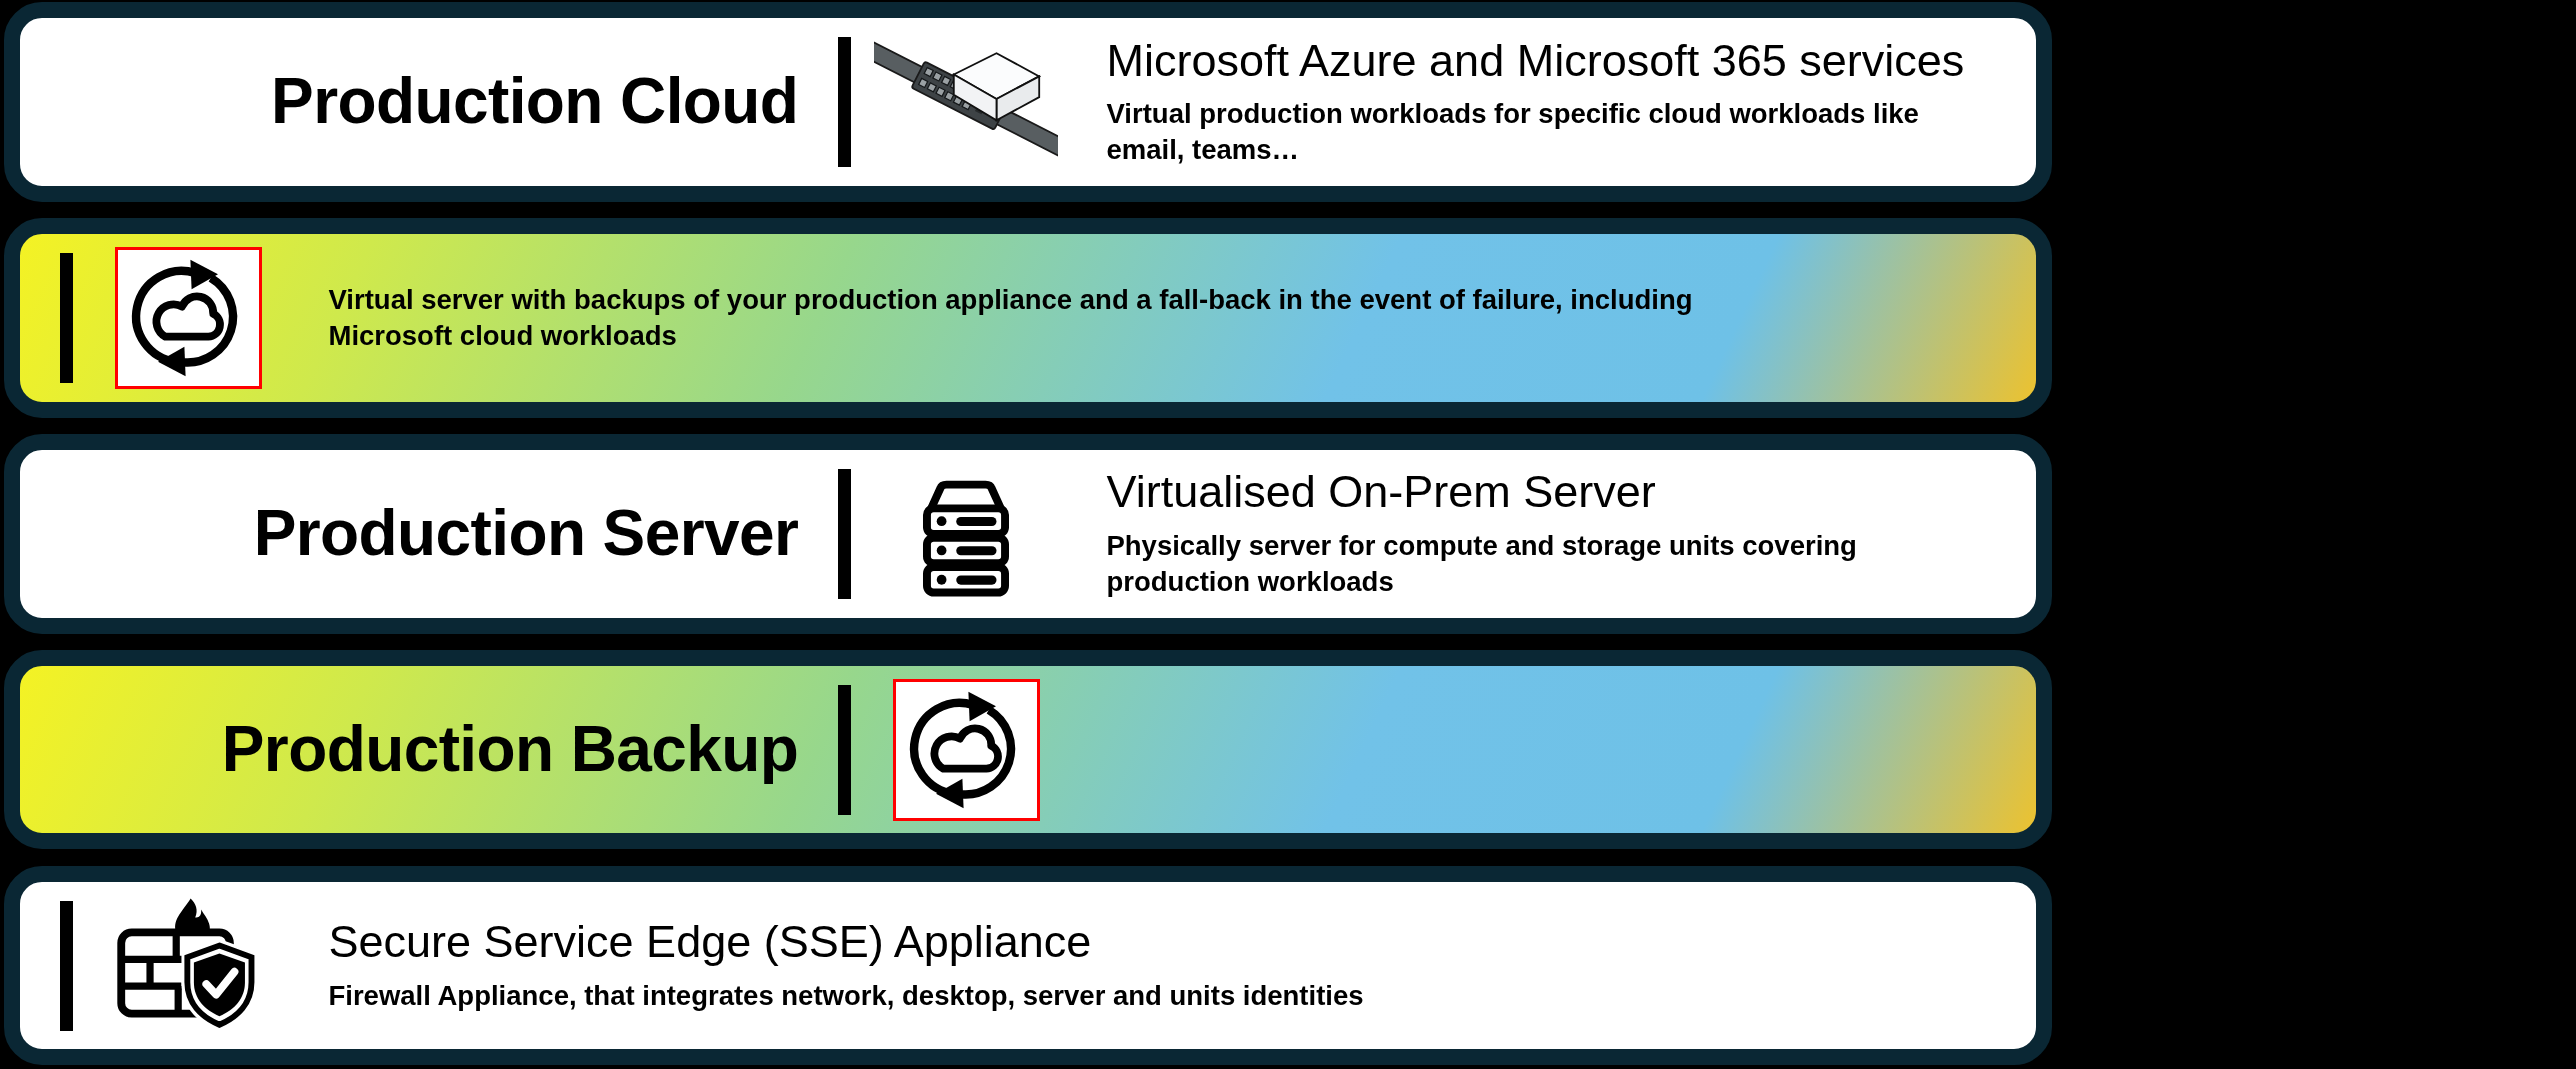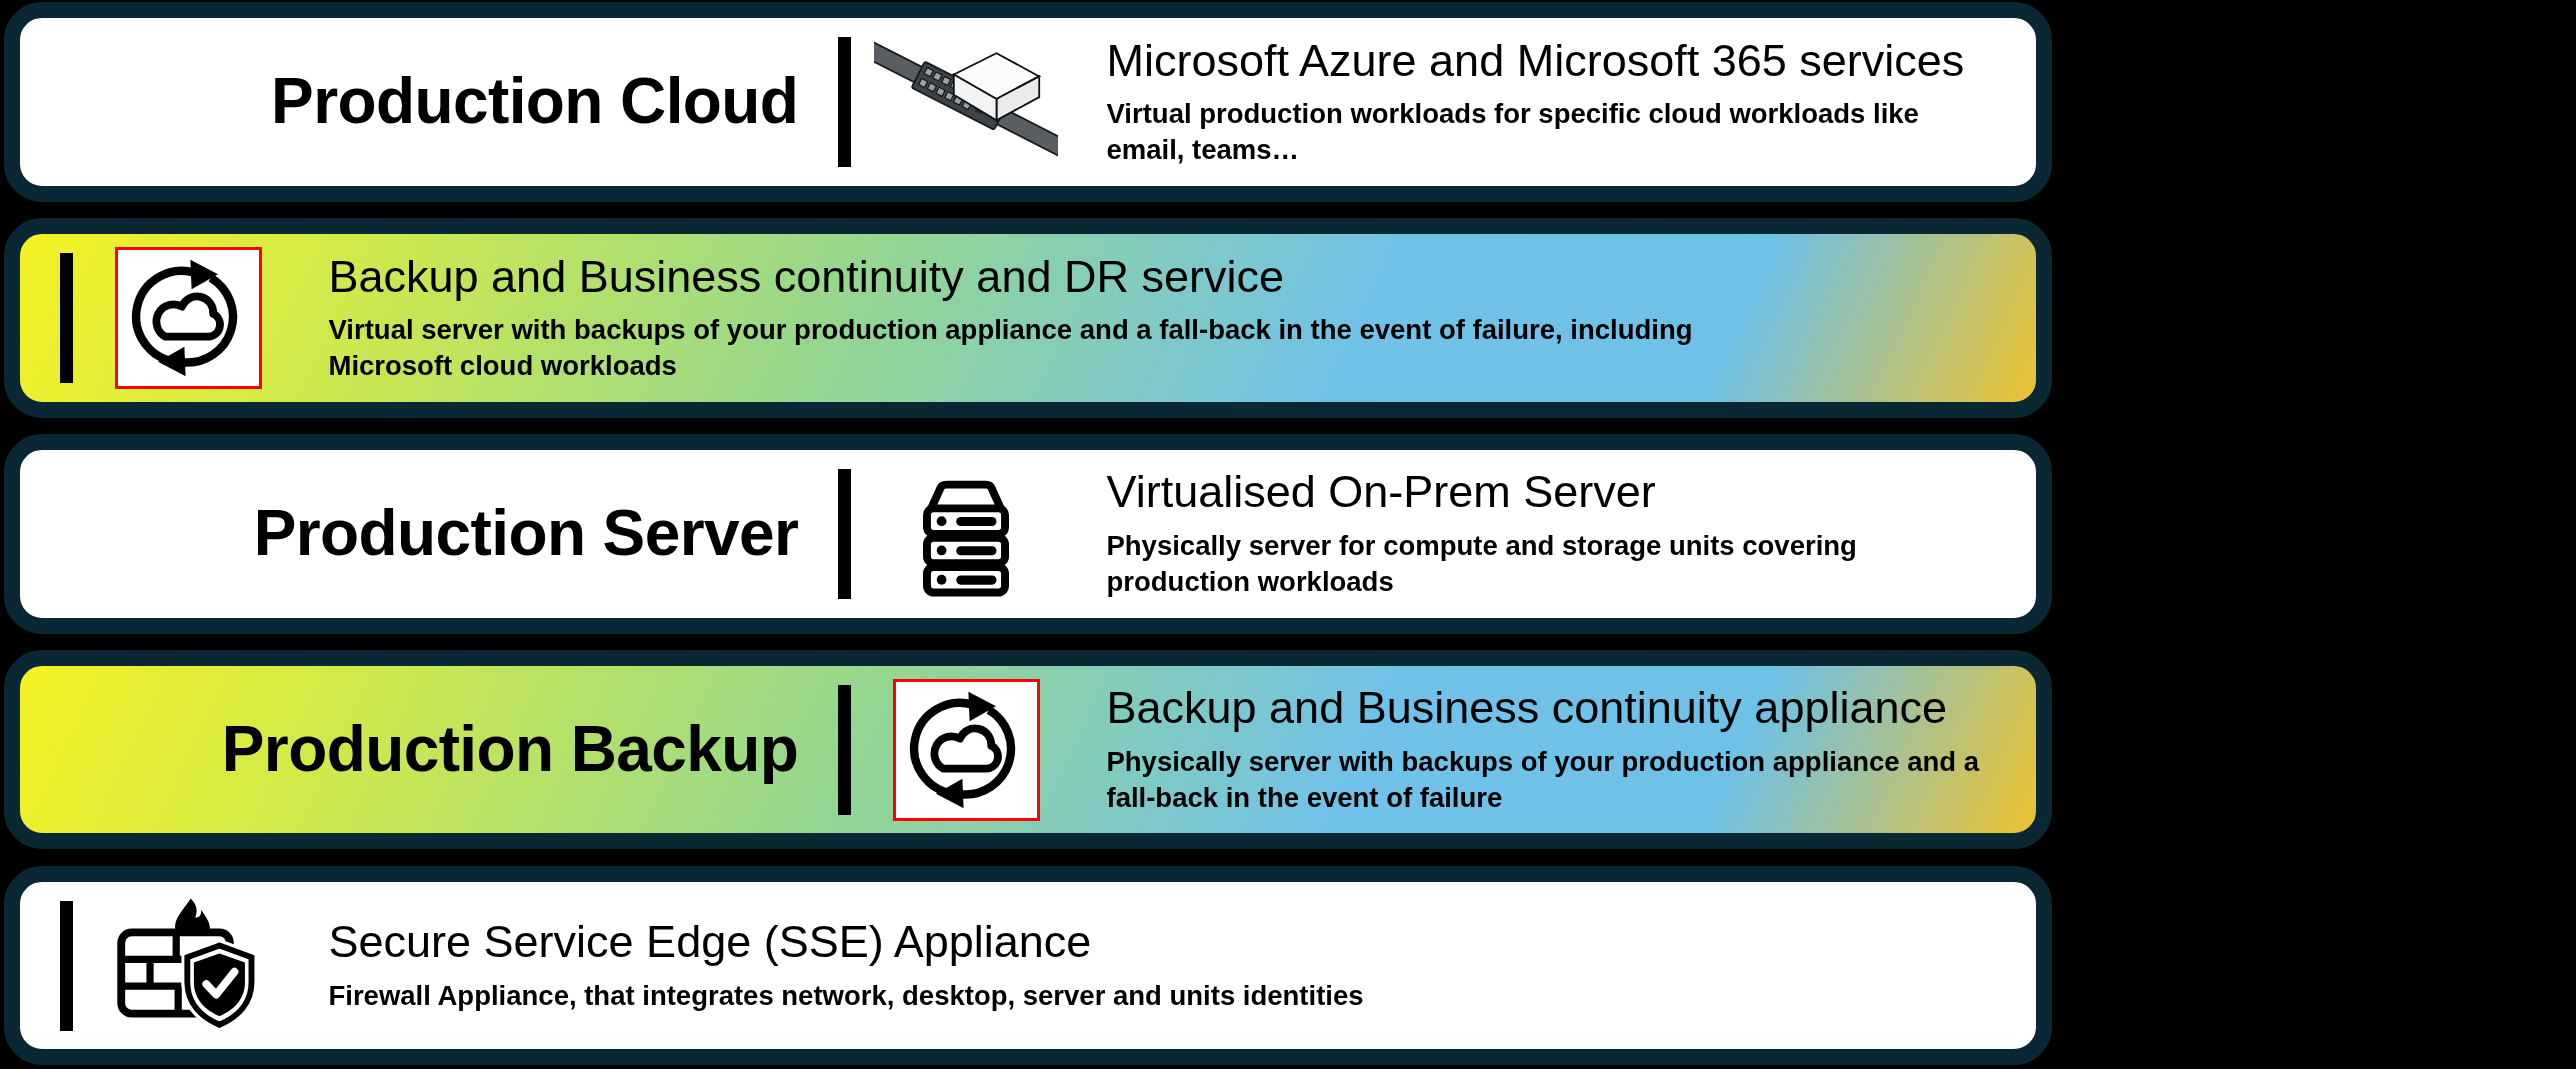--- a/index.html
+++ b/index.html
@@ -125,21 +125,20 @@
             <path d="M 80 173 A 76 76 0 1 1 112 25" fill="none" stroke="#000" stroke-width="14"></path>
             <polygon points="104,3 150,27 106,52" fill="#000"></polygon>
             <path d="M 138 33 A 76 76 0 0 1 93 174" fill="none" stroke="#000" stroke-width="14"></path>
             <polygon points="96,197 50,173 94,148" fill="#000"></polygon>
             <path d="M 62 131 H 134 a 20 20 0 0 0 8 -38 a 27 27 0 0 0 -52 -12 a 22 22 0 0 0 -28 50 z" fill="#fff" stroke="#000" stroke-width="13" stroke-linejoin="round"></path>
           </svg>
         </span>
       </div>
     </div>
     <div class="text-cell">
-      <div class="heading">Backup and Business continuity and DR service</div>
       <div class="desc">Virtual server with backups of your production appliance and a fall-back in the event of failure, including Microsoft cloud workloads</div>
     </div>
   </section>
 
   <section class="card">
     <h2 class="title">Production Server</h2>
     <div class="divider"></div>
     <div class="icon-cell">
       <span>
         <svg width="122" height="130" viewBox="0 0 200 212">
@@ -175,24 +174,20 @@
           <svg width="120" height="120" viewBox="0 0 200 200">
             <path d="M 80 173 A 76 76 0 1 1 112 25" fill="none" stroke="#000" stroke-width="14"></path>
             <polygon points="104,3 150,27 106,52" fill="#000"></polygon>
             <path d="M 138 33 A 76 76 0 0 1 93 174" fill="none" stroke="#000" stroke-width="14"></path>
             <polygon points="96,197 50,173 94,148" fill="#000"></polygon>
             <path d="M 62 131 H 134 a 20 20 0 0 0 8 -38 a 27 27 0 0 0 -52 -12 a 22 22 0 0 0 -28 50 z" fill="#fff" stroke="#000" stroke-width="13" stroke-linejoin="round"></path>
           </svg>
         </span>
       </div>
     </div>
-    <div class="text-cell">
-      <div class="heading">Backup and Business continuity appliance</div>
-      <div class="desc">Physically server with backups of your production appliance and a fall-back in the event of failure</div>
-    </div>
   </section>
 
   <section class="card">
     <div class="divider"></div>
     <div class="icon-cell">
       <span>
         <svg width="144" height="135" viewBox="0 0 220 205">
           <path d="M114 0 C 103 18 87 31 91 49 C 94 63 108 69 122 67 C 138 65 147 52 142 38 C 140 31 134 24 130 17 C 131 26 127 30 121 29 C 126 17 122 8 114 0 Z" fill="#000"></path>
           <rect x="8" y="52" width="166" height="124" rx="16" fill="#fff" stroke="#000" stroke-width="12"></rect>
           <g stroke="#000" stroke-width="11">

